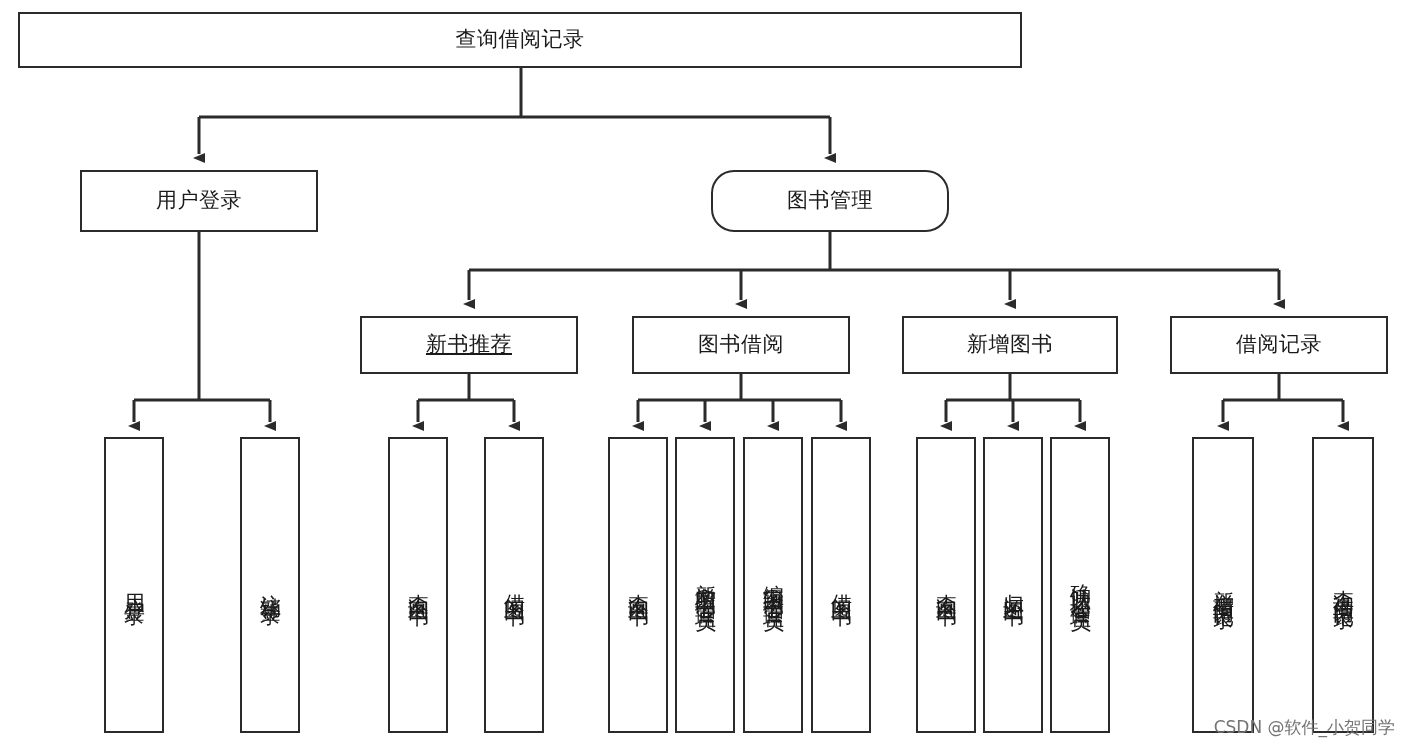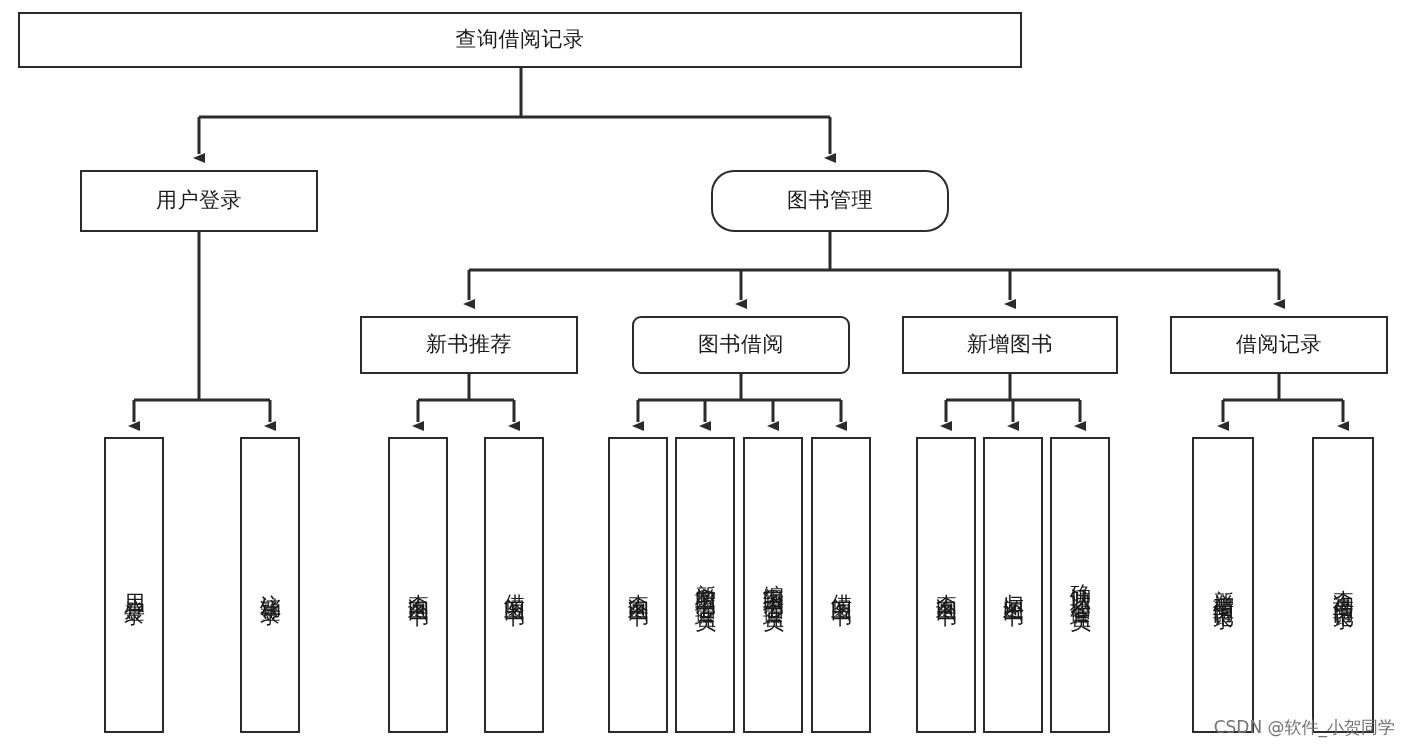--- a/index.html
+++ b/index.html
@@ -124,24 +124,24 @@
     <span class="node-label">查询借阅记录</span>
   </div>
 
   <div class="node h-node" style="left:80px; top:170px; width:238px; height:62px;">
     <span class="node-label">用户登录</span>
   </div>
   <div class="node h-node" style="left:711px; top:170px; width:238px; height:62px;border-radius:23px;">
     <span class="node-label">图书管理</span>
   </div>
 
-  <div class="node h-node" style="left:360px; top:316px; width:218px; height:58px;">
+  <div class="node h-node" style="left:360px; top:316px; width:218px; height:58px;text-decoration:underline;">
     <span class="node-label">新书推荐</span>
   </div>
-  <div class="node h-node" style="left:632px; top:316px; width:218px; height:58px;border-radius:9px;">
+  <div class="node h-node" style="left:632px; top:316px; width:218px; height:58px;">
     <span class="node-label">图书借阅</span>
   </div>
   <div class="node h-node" style="left:902px; top:316px; width:216px; height:58px;">
     <span class="node-label">新增图书</span>
   </div>
   <div class="node h-node" style="left:1170px; top:316px; width:218px; height:58px;">
     <span class="node-label">借阅记录</span>
   </div>
 
   <div class="node v-node" style="left:104px; top:437px; width:60px; height:296px;">

